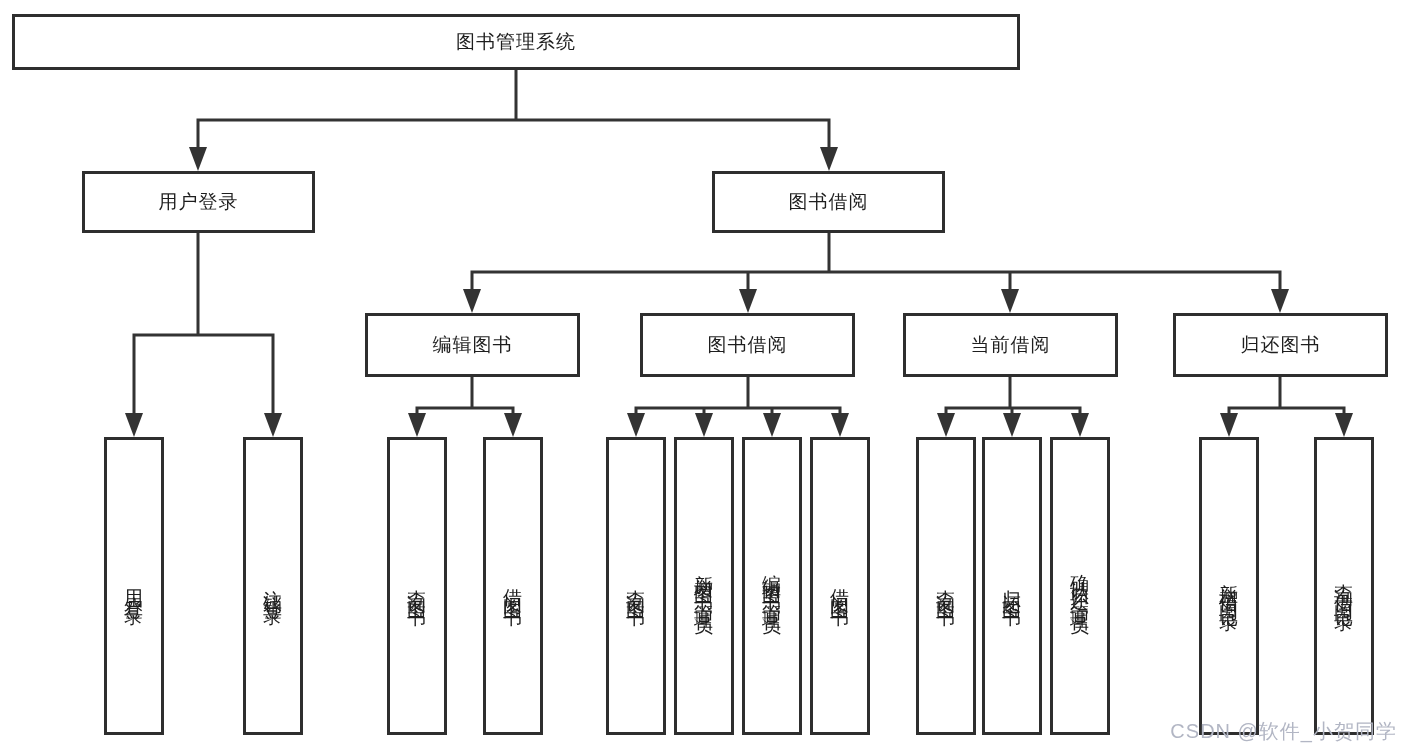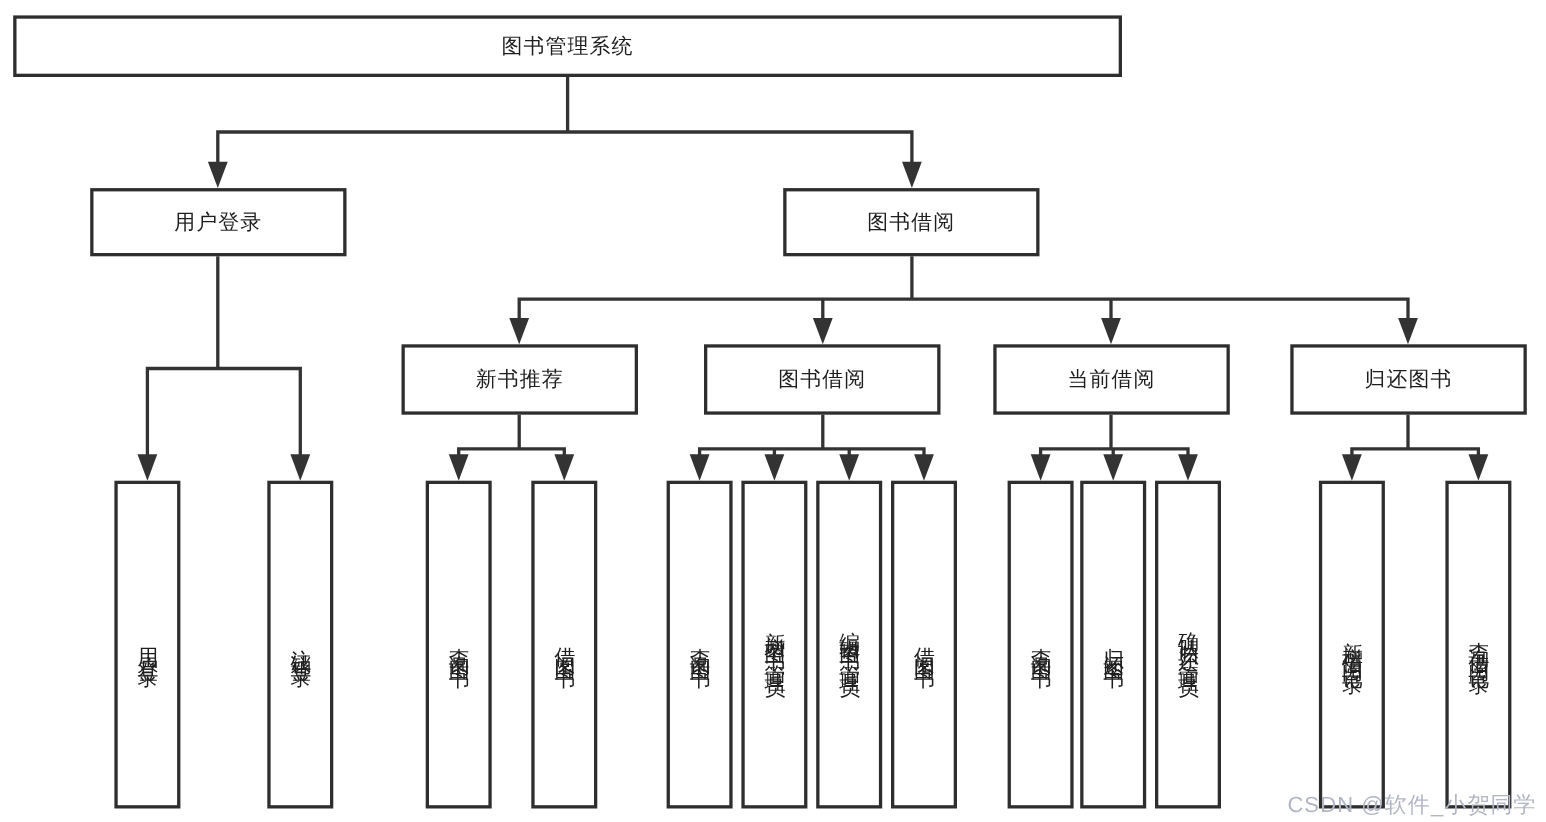--- a/index.html
+++ b/index.html
@@ -90,21 +90,21 @@
       <polygon points="1220,413 1238,413 1229,437"></polygon>
       <polygon points="1335,413 1353,413 1344,437"></polygon>
     </g>
   </svg>
 
   <div class="node" style="left:12px;top:14px;width:1008px;height:56px;">图书管理系统</div>
 
   <div class="node" style="left:82px;top:171px;width:233px;height:62px;">用户登录</div>
   <div class="node" style="left:712px;top:171px;width:233px;height:62px;">图书借阅</div>
 
-  <div class="node" style="left:365px;top:313px;width:215px;height:64px;">新书推荐</div>
+  <div class="node" style="left:365px;top:313px;width:215px;height:64px;">编辑图书</div>
   <div class="node" style="left:640px;top:313px;width:215px;height:64px;">图书借阅</div>
   <div class="node" style="left:903px;top:313px;width:215px;height:64px;">当前借阅</div>
   <div class="node" style="left:1173px;top:313px;width:215px;height:64px;">归还图书</div>
 
   <div class="node vnode" style="left:104px;top:437px;width:60px;height:298px;">用户登录</div>
   <div class="node vnode" style="left:243px;top:437px;width:60px;height:298px;">注销登录</div>
 
   <div class="node vnode" style="left:387px;top:437px;width:60px;height:298px;">查询图书</div>
   <div class="node vnode" style="left:483px;top:437px;width:60px;height:298px;">借阅图书</div>
 

